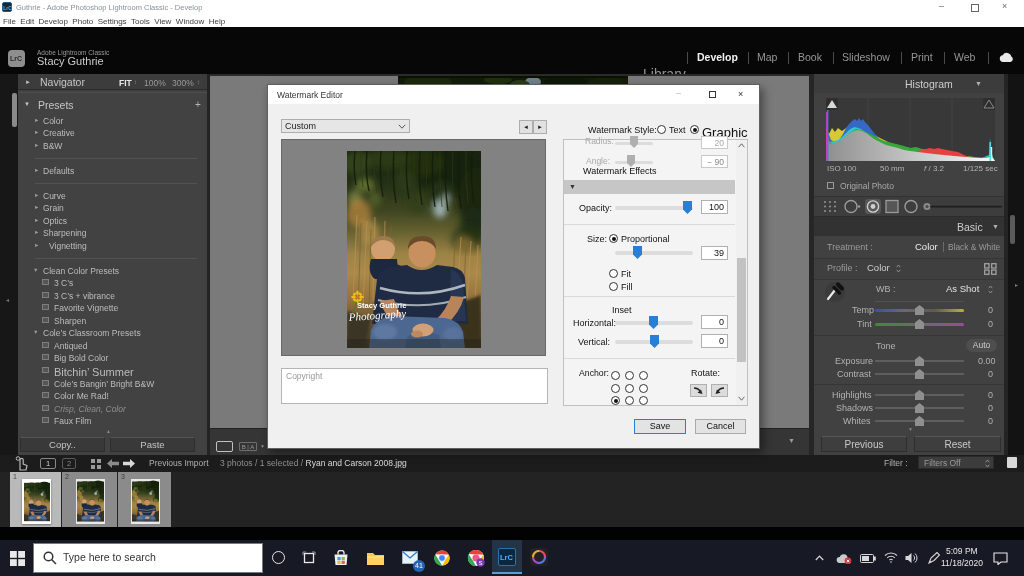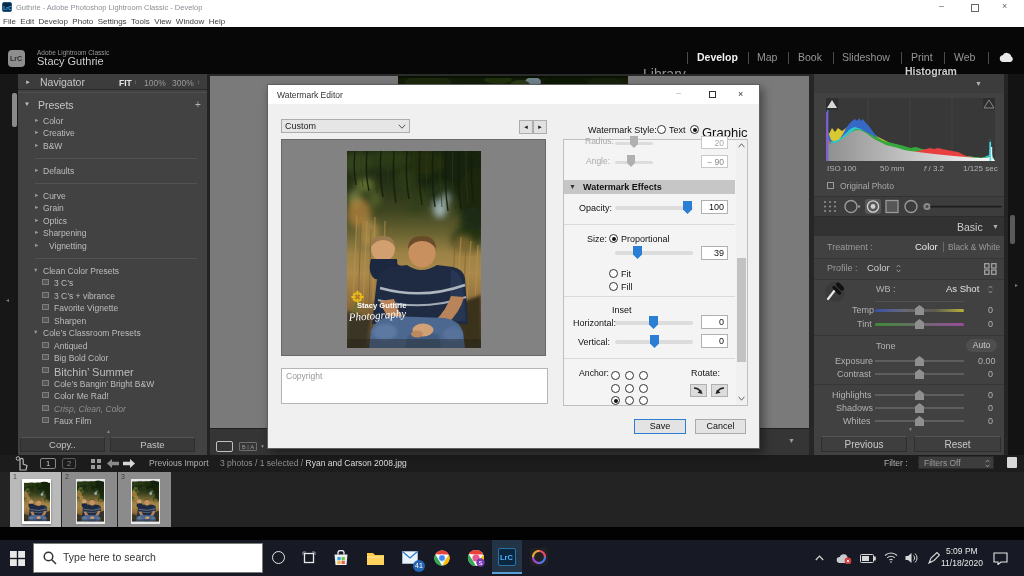--- a/index.html
+++ b/index.html
@@ -272,21 +272,21 @@
   <div class="abs" style="left:210px;top:428px;width:599px;height:27px;background:#353535;border-top:1px solid #222;box-sizing:border-box;"></div>
   <div class="abs" style="left:216px;top:441px;width:17px;height:11px;border:1.5px solid #c0c0c0;border-radius:2px;box-sizing:border-box;"></div>
   <div class="abs" style="left:239px;top:442px;width:18px;height:9px;border:1px solid #6e6e6e;border-radius:1px;box-sizing:border-box;text-align:center;font-size:6px;color:#9a9a9a;line-height:8px;">B | A</div>
   <div class="tx" style="left:260px;top:443px;font-size:5px;color:#8a8a8a;">▼</div>
   <div class="tx" style="left:788px;top:437px;font-size:7px;color:#9a9a9a;">▼</div>
 
   <div class="abs" style="left:809px;top:74px;width:5px;height:381px;background:#262626;"></div>
   <div class="abs" id="rightpanel" style="left:814px;top:74px;width:190px;height:381px;background:#414141;"></div>
 
   <div class="abs" style="left:814px;top:74px;width:190px;height:19px;background:#3c3c3c;"></div>
-  <div class="tx" style="left:905px;top:65px;font-size:10.5px;color:#cdcdcd;font-weight:bold;">Histogram</div>
+  <div class="tx" style="left:905px;top:78px;font-size:10.5px;color:#cdcdcd;">Histogram</div>
   <div class="tx" style="left:975px;top:80px;font-size:7px;color:#b0b0b0;">▼</div>
 
   <svg class="abs" style="left:826px;top:98px;" width="169" height="63" viewBox="0 0 169 63">
     <rect x="0" y="0" width="169" height="63" fill="#383838"></rect>
     <line x1="42" y1="0" x2="42" y2="63" stroke="#424242" stroke-width="1"></line>
     <line x1="84" y1="0" x2="84" y2="63" stroke="#424242" stroke-width="1"></line>
     <line x1="126" y1="0" x2="126" y2="63" stroke="#424242" stroke-width="1"></line>
 
     <path d="M0 63 L0 30 L3 36 L6 30 L9 34 L12 30 L16 33 L20 30 L24 28 L28 26 L32 25 L36 27 L40 30 L44 33 L48 36 L52 39 L56 41 L60 43 L64 45 L68 46 L72 47 L78 49 L84 50 L90 51 L98 52 L106 53 L116 55 L126 56 L140 58 L155 60 L164 58 L166 56 L167 60 L169 63 Z" fill="#d8c832"></path>
 
@@ -683,21 +683,21 @@
 
   <div class="tx" style="left:586px;top:156px;font-size:8.5px;color:#a8a8a8;">Angle:</div>
   <div class="abs" style="left:615px;top:160.5px;width:38px;height:3px;background:#dcdcdc;border-radius:2px;"></div>
   <svg class="abs" style="left:627px;top:155px;" width="8" height="12" viewBox="0 0 8 12">
       <path d="M0 0 L8 0 L8 8 L4 12 L0 8 Z" fill="#b0b0b0"></path>
     </svg>
   <div class="abs" style="left:701px;top:155px;width:27px;height:13px;background:#fff;border:1px solid #c8c8c8;box-sizing:border-box;text-align:right;font-size:8.5px;color:#888;line-height:12px;padding-right:3px;">− 90</div>
 
   <div class="abs" style="left:564px;top:180px;width:171px;height:14px;background:#c6c6c6;"></div>
   <div class="tx" style="left:569px;top:183px;font-size:7px;color:#333;">▼</div>
-  <div class="tx" style="left:583px;top:182px;font-size:9px;font-weight:bold;color:#111;">Watermark Effects</div>
+  <div class="tx" style="left:583px;top:166px;font-size:9px;font-weight:normal;color:#111;">Watermark Effects</div>
 
   <div class="tx" style="left:579px;top:203px;font-size:9px;color:#111;">Opacity:</div>
   <div class="abs" style="left:615px;top:206px;width:78px;height:4px;background:#dcdcdc;border-radius:2px;"></div>
   <svg class="abs" style="left:683px;top:201px;" width="9" height="13" viewBox="0 0 9 13">
       <path d="M0 0 L9 0 L9 8.5 L4.5 13 L0 8.5 Z" fill="#2a7fd4"></path>
     </svg>
   <div class="abs" style="left:701px;top:200px;width:27px;height:14px;background:#fff;border:1px solid #b0b0b0;box-sizing:border-box;text-align:right;font-size:9px;color:#111;line-height:13px;padding-right:3px;">100</div>
   <div class="abs" style="left:564px;top:224px;width:171px;height:1px;background:#dadada;"></div>
 
   <div class="tx" style="left:587px;top:234px;font-size:9px;color:#111;">Size:</div>

